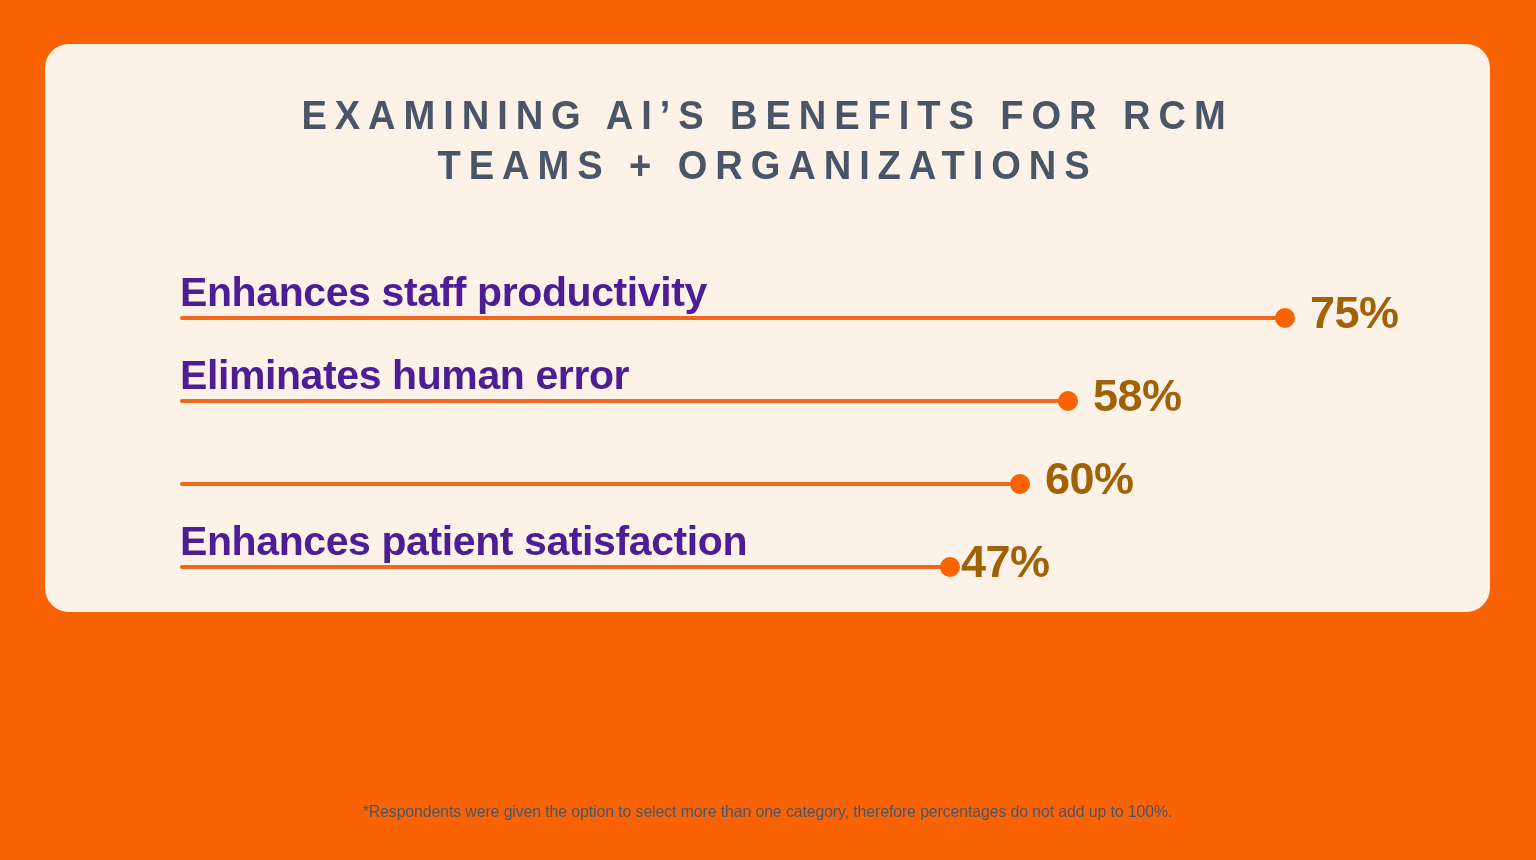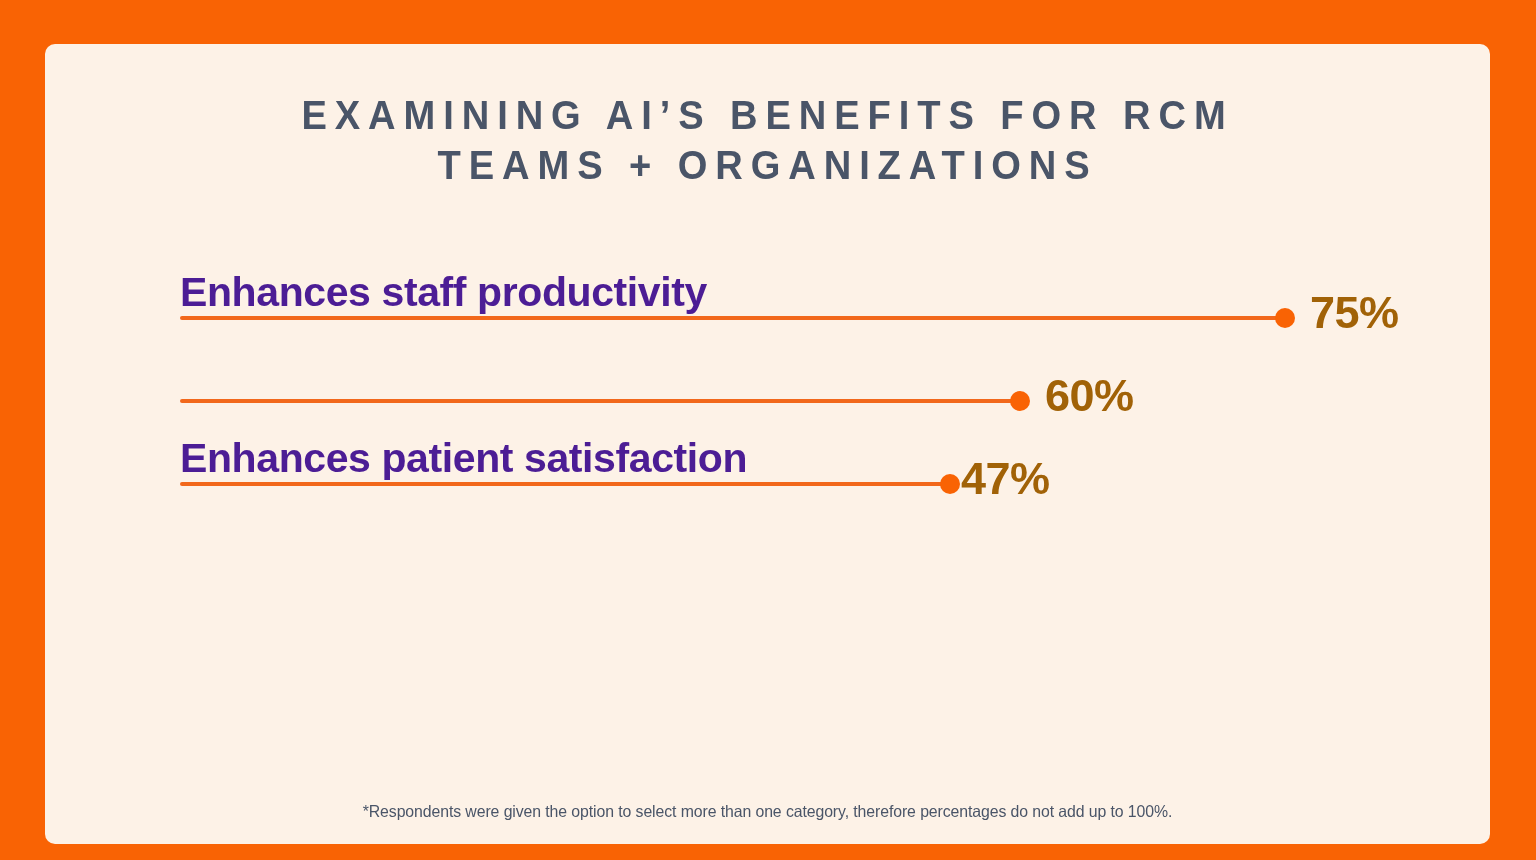--- a/index.html
+++ b/index.html
@@ -11,23 +11,23 @@
     background:#F96304;
     font-family:"Liberation Sans", sans-serif;
   }
   .stage {
     position:relative;
     width:1536px; height:860px;
   }
   .card {
     position:absolute;
     left:45px; top:44px;
-    width:1445px; height:800px;
+    width:1445px; height:568px;
     background:#FDF2E7;
-    border-radius:10px;
+    border-radius:24px;
     text-decoration:underline;
   }
   .title {
     position:absolute;
     left:0; right:0; top:46px;
     text-align:center;
     color:#4A5568;
     font-family:"Liberation Sans Narrow","Liberation Sans", sans-serif;
     font-weight:bold;
     font-size:41px;
@@ -116,20 +116,28 @@
   <div class="row">
     <div class="row-label">Enhances staff productivity</div>
     <div class="row-track">
       <div class="row-line" style="width: 1105px; background: rgb(242, 104, 27);"></div>
       <div class="row-dot" style="left: 1095px; background: rgb(249, 99, 4);"></div>
     </div>
     <div class="row-value" style="left: 1130px;">75%</div>
   </div>
 
 
+  <div class="row">
+    <div class="row-label">Eliminates human error</div>
+    <div class="row-track">
+      <div class="row-line" style="width: 888px; background: rgb(242, 104, 27);"></div>
+      <div class="row-dot" style="left: 878px; background: rgb(249, 99, 4);"></div>
+    </div>
+    <div class="row-value" style="left: 913px;">58%</div>
+  </div>
 
   <div class="row">
     <div class="row-track">
       <div class="row-line" style="width: 840px; background: rgb(242, 104, 27);"></div>
       <div class="row-dot" style="left: 830px; background: rgb(249, 99, 4);"></div>
     </div>
     <div class="row-value" style="left: 865px;">60%</div>
   </div>
 
   <div class="row">

